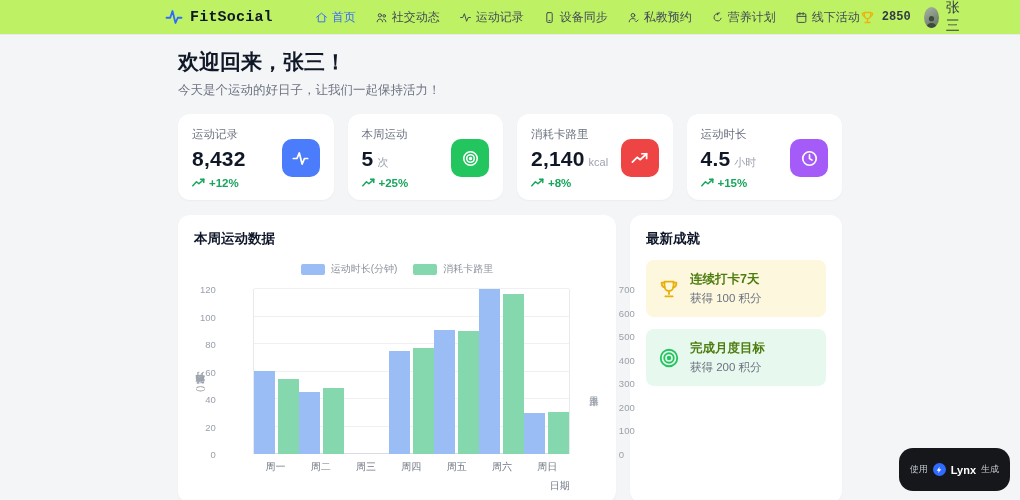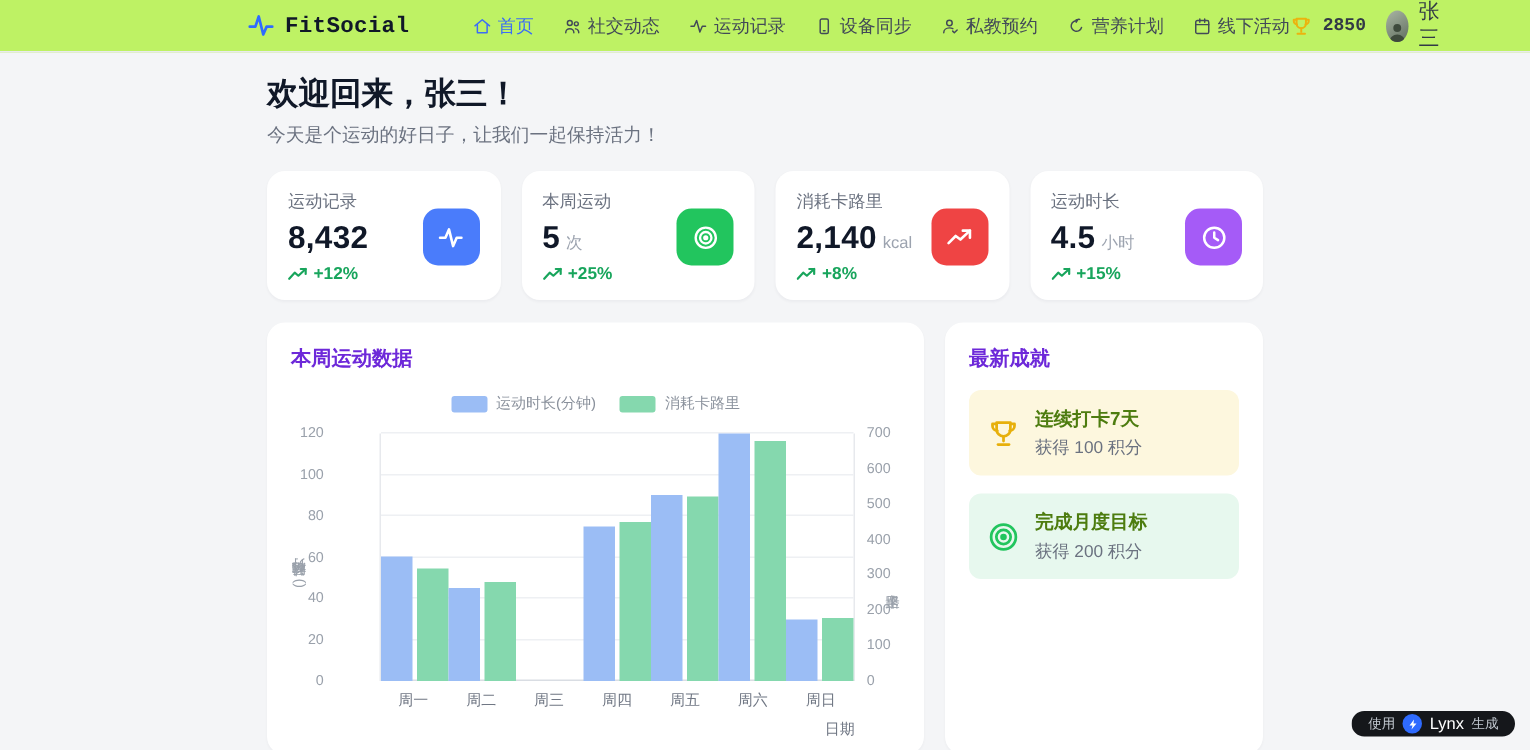--- a/index.html
+++ b/index.html
@@ -35,53 +35,53 @@
   .stat-value-row { margin-top:5px; display:flex; align-items:baseline; gap:4px; }
   .stat-value { font-size:21px; font-weight:bold; color:#101828; letter-spacing:.2px; }
   .stat-unit { font-size:11px; color:#9ca3af; }
   .stat-trend { margin-top:6px; display:flex; align-items:center; gap:4px; font-size:11.5px; font-weight:bold; color:#18a55c; }
   .stat-icon { width:38px; height:38px; border-radius:10px; display:flex; align-items:center; justify-content:center; align-self:center; }
 
   
   .main-row { display:flex; gap:14px; margin-top:15px; align-items:stretch; }
   .chart-card { width:438px; padding:15px 16px 10px; }
   .ach-card { flex:1; padding:15px 16px; }
-  .card-title { font-size:13.5px; font-weight:bold; color:#6d28d9; }
+  .card-title { font-size:13.5px; font-weight:bold; color:#0f172a; }
 
   
   .legend { display:flex; justify-content:center; gap:16px; margin-top:14px; }
   .legend-item { display:flex; align-items:center; gap:6px; font-size:10px; color:#8a919c; }
   .legend-swatch { width:24px; height:11px; border-radius:2px; }
   .chart-area { display:flex; margin-top:8px; }
   .ytitle { writing-mode:vertical-rl; transform:rotate(180deg); font-size:9.5px; color:#9aa1ab; display:flex; align-items:center; justify-content:center; width:13px; }
   .ytitle.right { transform:none; }
   .ycol { position:relative; width:26px; height:165px; align-self:flex-start; margin-top:5px; }
-  .ycol span { position:absolute; right:6px; transform:translateY(50%); font-size:9.5px; color:#9aa1ab; }
+  .ycol span { position:absolute; right:6px; transform:translateY(50%); font-size:9.5px; color:#9aa1ab;margin-left:41px; }
   .ycol.right { width:30px; }
   .ycol.right span { right:auto; left:8px; }
   .plot-col { flex:1;padding-left:31px; }
   .plot { position:relative; height:165px; margin-top:5px; display:flex; align-items:flex-end; border-left:1px solid #e7e9ed; border-right:1px solid #e7e9ed; }
   .gridline { position:absolute; left:0; right:0; height:1px; background:#eef0f3; }
   .gridline.base { background:#d9dde3; }
   .bar-group { flex:1; display:flex; justify-content:center; align-items:flex-end; gap:3px; position:relative; z-index:1; }
   .bar { width:21px; }
   .xlabels { display:flex; margin-top:6px; }
   .xlabels span { flex:1; text-align:center; font-size:10px; color:#707784; }
   .xtitle { text-align:right; font-size:10px; color:#707784; margin-top:5px; }
 
   
   .ach-item { display:flex; align-items:center; gap:10px; padding:11px 12px; border-radius:8px; margin-top:12px; }
   .ach-title { font-size:12.5px; font-weight:bold; color:#4d7c0f; }
   .ach-sub { font-size:11.5px; color:#6b7280; margin-top:3px; }
 
   
-  .lynx-badge { position:fixed; right:10px; bottom:9px; background:#15171b; border-radius:14px; padding:2px 11px; display:flex; align-items:center; gap:5px; }
+  .lynx-badge { position:fixed; right:10px; bottom:9px; background:#15171b; border-radius:14px; padding:15px 11px; display:flex; align-items:center; gap:5px; }
   .lynx-pre, .lynx-suf { font-size:9px; color:#c3c9d1; }
   .lynx-logo { width:13px; height:13px; border-radius:50%; background:#2f6bff; display:flex; align-items:center; justify-content:center; }
-  .lynx-brand { font-size:11px; font-weight:normal; color:#fff; }
+  .lynx-brand { font-size:11px; font-weight:bold; color:#fff; }
 </style>
 </head>
 <body>
 
 <header class="navbar">
   <div class="navbar-inner">
     <div class="logo">
       <span style="display:flex;">
         <svg width="18" height="18" viewBox="0 0 24 24" fill="none" stroke="#2f6bff" stroke-width="2.4" stroke-linecap="round" stroke-linejoin="round">
             <polyline points="2,13 7,13 10,4 14,20 17,13 22,13"></polyline>

